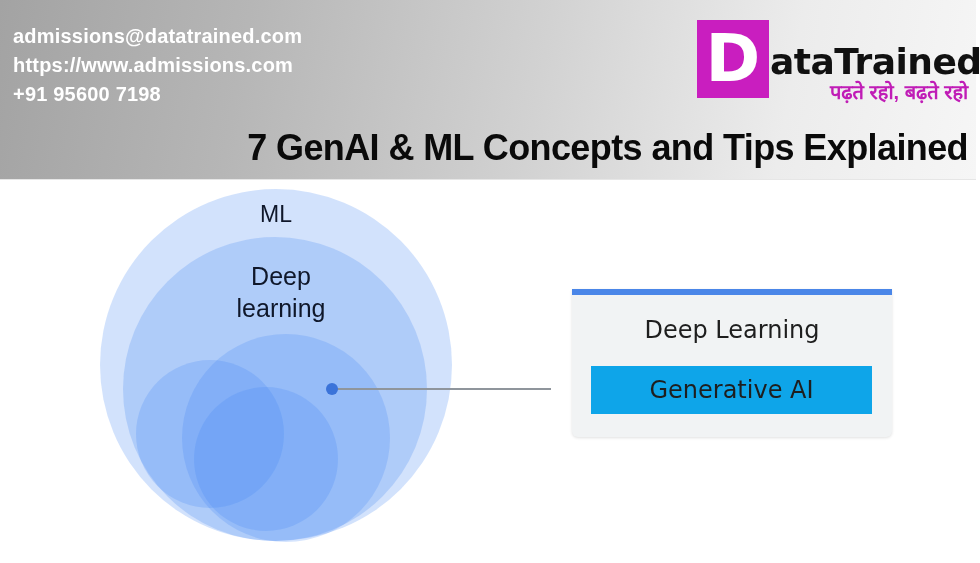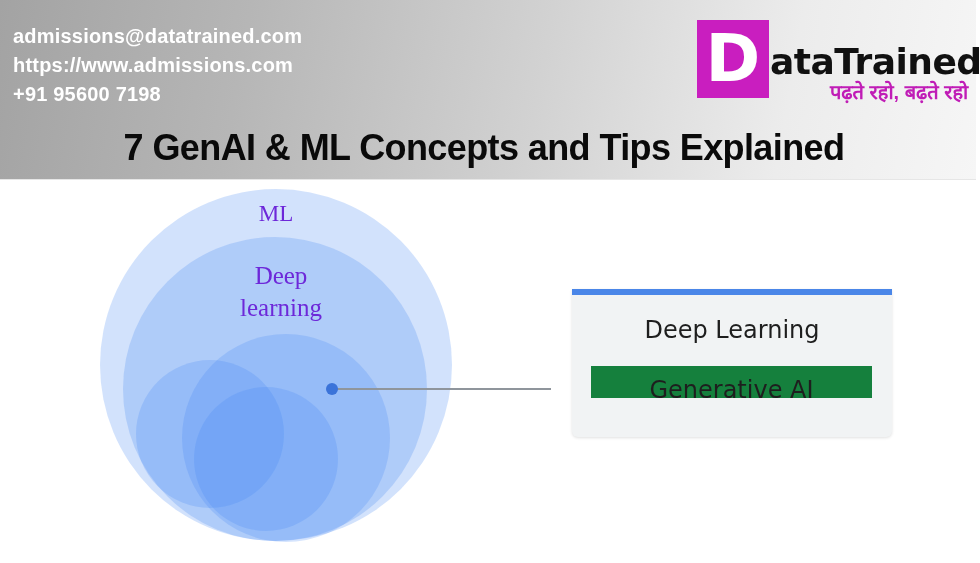--- a/index.html
+++ b/index.html
@@ -32,49 +32,49 @@
     white-space: nowrap;
   }
   .logo-tagline {
     position: absolute; left: 133px; top: 62px;
     font-size: 20px; line-height: 20px; color: #c01cb6; font-weight: bold;
     white-space: nowrap;
   }
 
   .page-title {
     position: absolute; left: 0; top: 124px; width: 968px;
-    text-align: center; font-weight: bold; font-size: 36px; line-height: 48px;
+    text-align: right; font-weight: bold; font-size: 36px; line-height: 48px;
     color: #0a0a0a; letter-spacing: -0.6px;
     font-family: "Liberation Sans", sans-serif;
     white-space: nowrap;
   }
 
   .diagram { position: absolute; left: 0; top: 180px; width: 980px; height: 383px; }
   .diagram svg { position: absolute; left: 0; top: 0; }
   .circle-label {
-    position: absolute; color: #6d28d9; text-align: center;
-    font-family: Liberation Serif, serif;
+    position: absolute; color: #0f172a; text-align: center;
+    font-family: Liberation Sans, sans-serif;
   }
   .ml-label { left: 226px; top: 20px; width: 100px; font-size: 23px; line-height: 28px; }
   .dl-label { left: 206px; top: 80px; width: 150px; font-size: 25px; line-height: 32px; }
 
   .card {
     position: absolute; left: 572px; top: 289px; width: 320px; height: 148px;
     background: #f1f3f4; border-radius: 0 0 6px 6px;
     box-shadow: 0 1px 3px rgba(0,0,0,0.12);
   }
   .card-topbar { position: absolute; left: 0; top: 0; width: 320px; height: 6px; background: #4a86e8; }
   .card-title {
     position: absolute; left: 0; top: 26px; width: 320px; text-align: center;
     font-size: 24px; line-height: 30px; color: #1e1e1e;
     font-family: "DejaVu Sans", sans-serif;
   }
   .card-highlight {
-    position: absolute; left: 19px; top: 77px; width: 281px; height: 32px;
-    background: #15803d;
+    position: absolute; left: 19px; top: 77px; width: 281px; height: 48px;
+    background: #0ea5e9;
   }
   .card-highlight-text {
     position: absolute; left: 0; top: 9px; width: 281px; text-align: center;
     font-size: 24px; line-height: 30px; color: #1e1e1e;
     font-family: "DejaVu Sans", sans-serif;
   }
 </style>
 </head>
 <body>
 

